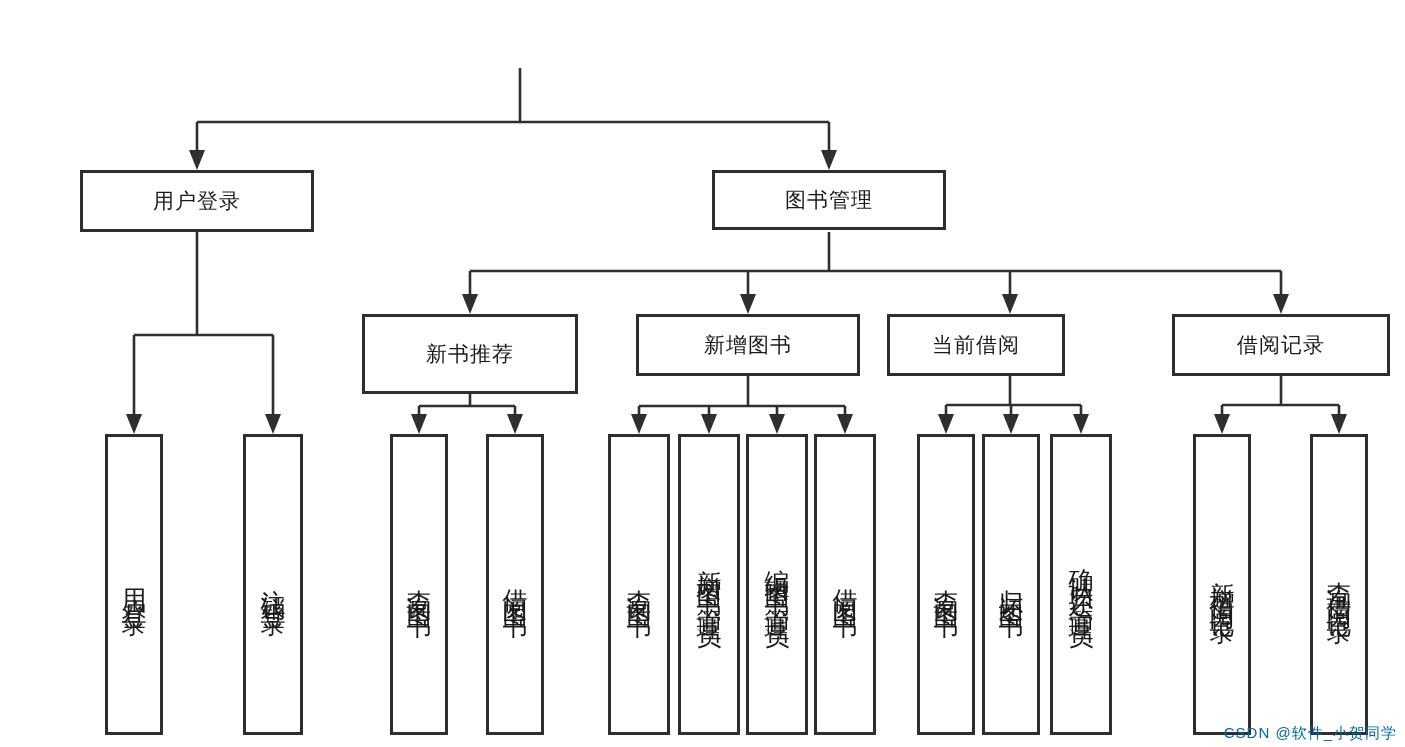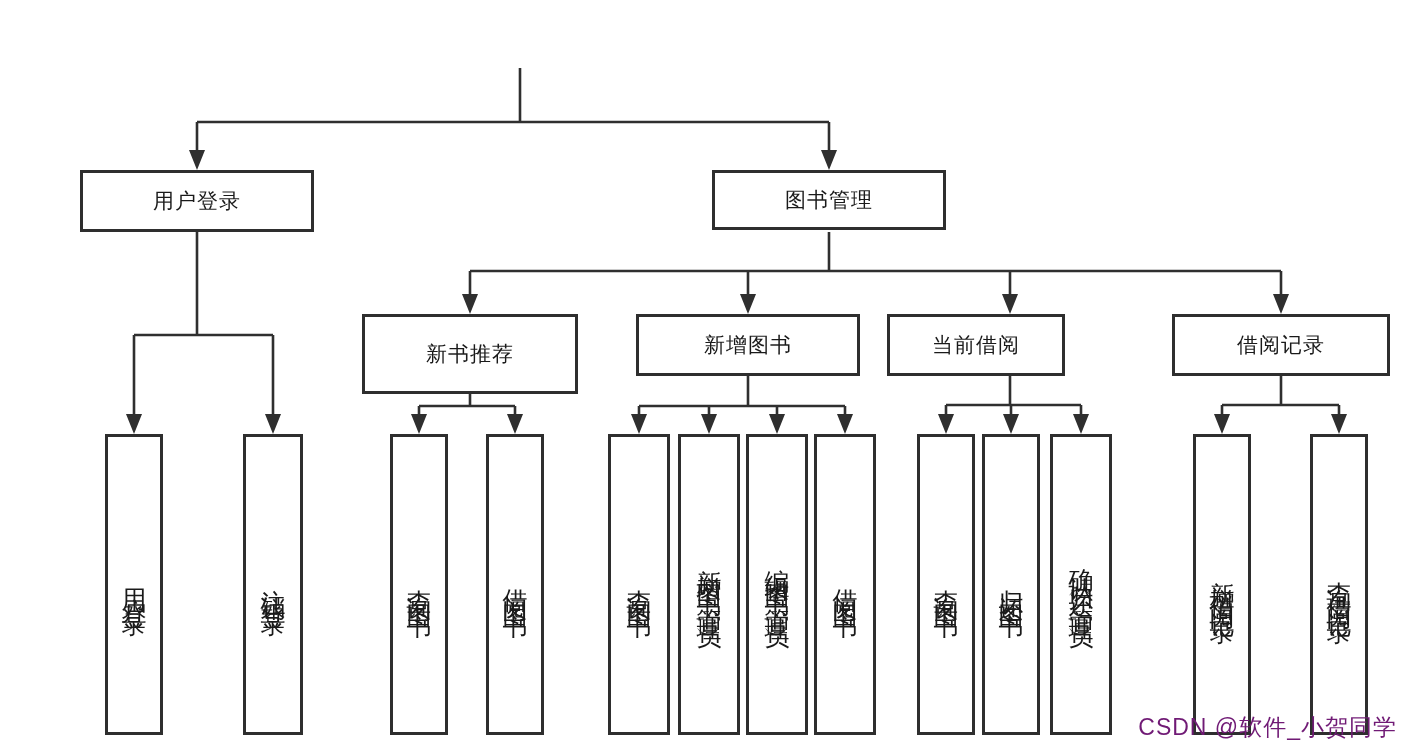--- a/index.html
+++ b/index.html
@@ -47,22 +47,22 @@
     text-orientation: mixed;
     font-size: 25px;
     letter-spacing: 8px;
     line-height: 1;
     white-space: nowrap;
   }
   .watermark {
     position: absolute;
     right: 8px;
     bottom: 4px;
-    font-size: 23px;
-    color: #701a75;
+    font-size: 15px;
+    color: #0369a1;
     letter-spacing: 1px;
     z-index: 3;
     white-space: nowrap;
   }
 </style>
 </head>
 <body>
 
 <div class="canvas">
 

